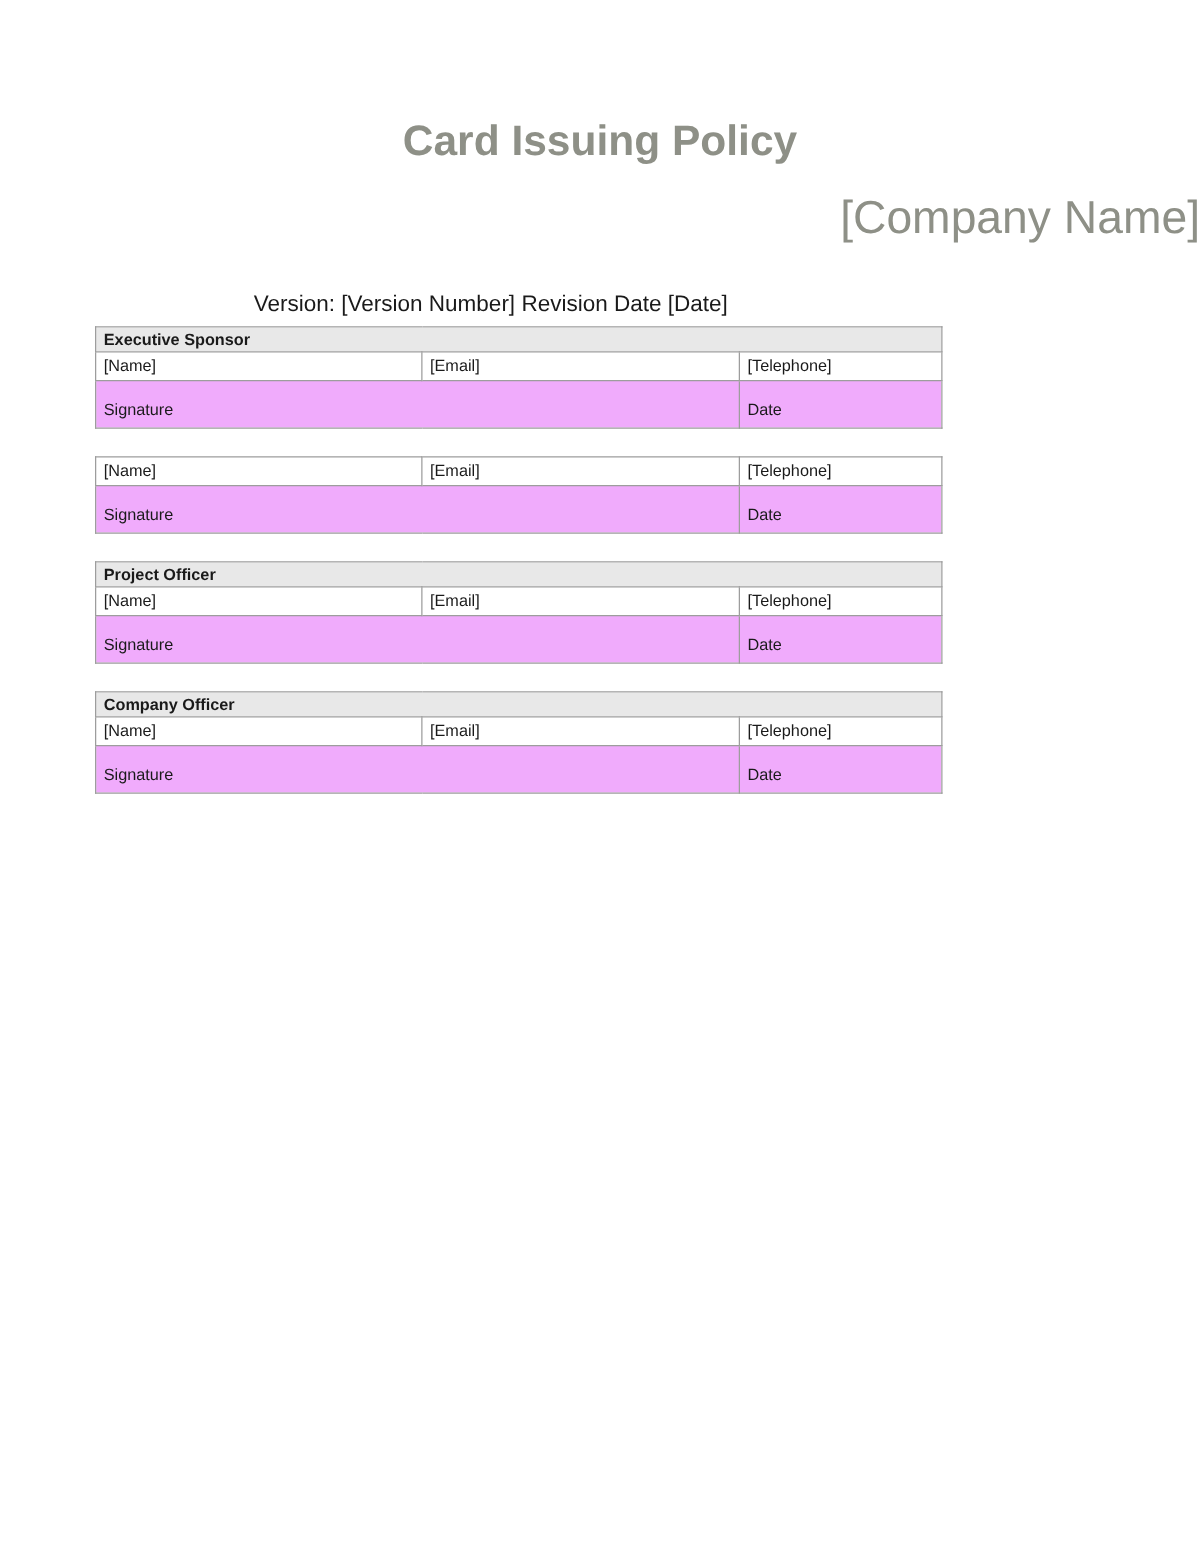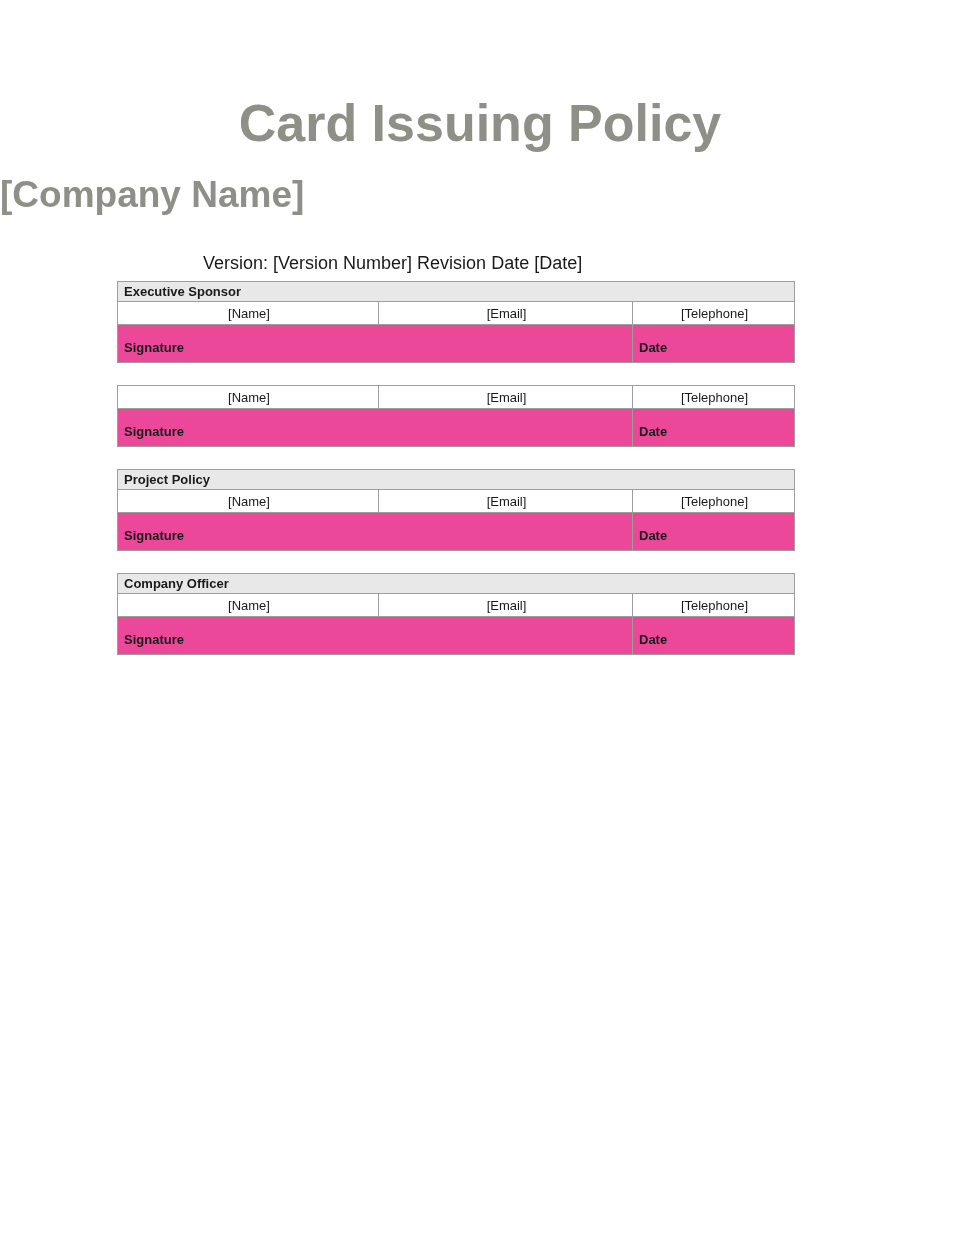--- a/index.html
+++ b/index.html
@@ -10,47 +10,47 @@
       height: 1242px;
       background: #ffffff;
       font-family: "Liberation Sans", sans-serif;
       color: #1a1a1a;
       overflow: hidden;
     }
     .doc-title {
       margin: 0;
       padding-top: 94px;
       text-align: center;
-      font-size: 52px;
+      font-size: 34px;
       line-height: 1.15;
       font-weight: bold;
       color: #8e9087;
     }
     .doc-subtitle {
       margin: 0;
       margin-top: 20px;
-      text-align: left;
+      text-align: right;
       font-size: 37px;
       line-height: 1.15;
-      font-weight: bold;
+      font-weight: normal;
       color: #8e9087;
     }
     .version-line {
       margin: 0;
       margin-top: 38px;
       margin-left: 203px;
       font-size: 18px;
       line-height: 18px;
       color: #1a1a1a;
     }
     table.approval-table {
       border-collapse: collapse;
       table-layout: fixed;
       width: 677px;
-      margin-left: 117px;
+      margin-left: 76px;
       font-size: 13px;
       color: #1a1a1a;
     }
     table.approval-table.first { margin-top: 9px; }
     table.approval-table.next  { margin-top: 22px; }
     table.approval-table td {
       border: 1px solid #9d9d9d;
       padding: 0 4px 0 6px;
       overflow: hidden;
       white-space: nowrap;
@@ -58,28 +58,26 @@
     tr.header-row td {
       background: #e8e8e8;
       font-weight: bold;
       height: 20px;
       vertical-align: middle;
     }
     tr.info-row td {
       height: 23px;
       vertical-align: middle;
       background: #ffffff;
-      text-align: center;
     }
     tr.sig-row td {
       height: 38px;
       vertical-align: bottom;
       padding-bottom: 7px;
-      background: #ec4899;
-      font-weight: bold;
+      background: #f0abfc;
     }
   </style>
 </head>
 <body>
 
 <div class="page">
 
   <h1 class="doc-title">Card Issuing Policy</h1>
 
   <h2 class="doc-subtitle">[Company Name]</h2>
@@ -128,21 +126,21 @@
     </table>
 
   <table class="approval-table next">
     <colgroup>
         <col style="width:261px">
         <col style="width:254px">
         <col style="width:162px">
       </colgroup>
     <tbody>
         <tr class="header-row">
-      <td colspan="3">Project Policy</td>
+      <td colspan="3">Project Officer</td>
     </tr>
     <tr class="info-row">
       <td>[Name]</td>
       <td>[Email]</td>
       <td>[Telephone]</td>
     </tr>
     <tr class="sig-row">
       <td colspan="2">Signature</td>
       <td>Date</td>
     </tr>

